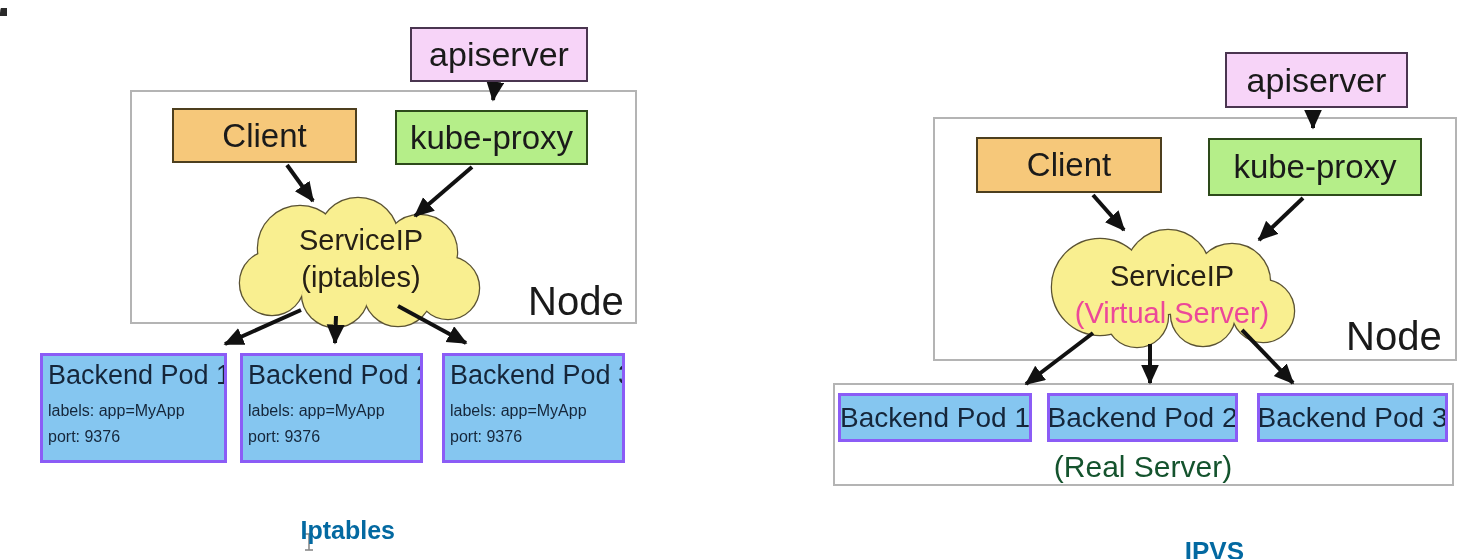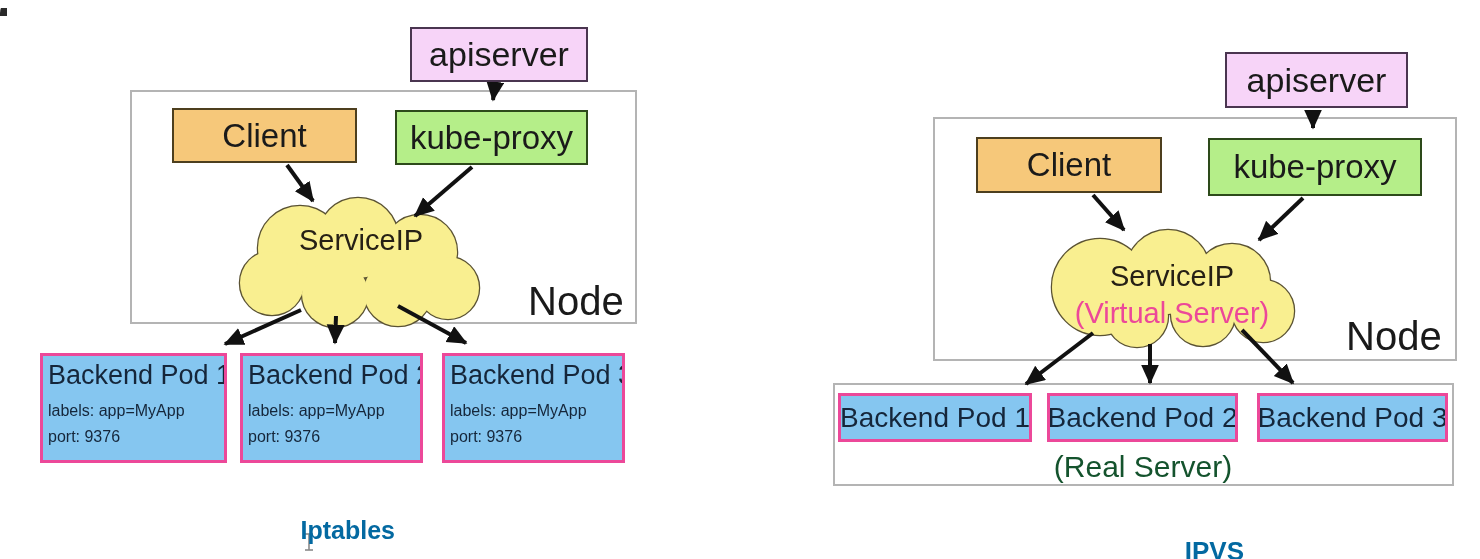--- a/index.html
+++ b/index.html
@@ -11,21 +11,21 @@
   .nodebox{position:absolute;border:2px solid #b4b4b4;background:transparent;z-index:0;}
   .realbox{position:absolute;border:2px solid #b4b4b4;background:transparent;z-index:0;}
   .box{
     position:absolute;display:flex;align-items:center;justify-content:center;
     z-index:2;box-sizing:border-box;
   }
   .apiserver{background:#f7d4f8;border:2px solid #4a3550;font-size:34px;}
   .client{background:#f6c87a;border:2px solid #4d3f1e;font-size:33px;}
   .kubeproxy{background:#b5ee89;border:2px solid #2d4a1a;font-size:33px;}
   .pod{
-    position:absolute;background:#85c6f0;border:3px solid #ec4899;z-index:2;
+    position:absolute;background:#85c6f0;border:3px solid #8b5cf6;z-index:2;
     box-sizing:border-box;color:#15263a;overflow:hidden;
   }
   .pod-l{padding:2px 5px;}
   .pod-l .pod-title{font-size:27px;line-height:35px;white-space:nowrap;}
   .pod-l .pod-line{font-size:16px;line-height:26px;white-space:nowrap;}
   .pod-l .pod-line.first{margin-top:5px;}
   .pod-r{display:flex;align-items:center;justify-content:center;font-size:28px;white-space:nowrap;}
   .cloudtext{
     position:absolute;z-index:2;text-align:center;font-size:29px;line-height:37px;color:#262015;
   }
@@ -129,20 +129,21 @@
   <div class="box client" style="left:172px;top:108px;width:185px;height:55px;">
     <span>Client</span>
   </div>
 
   <div class="box kubeproxy" style="left:395px;top:110px;width:193px;height:55px;">
     <span>kube-proxy</span>
   </div>
 
   <div class="cloudtext" style="left:236px;top:222px;width:250px;">
     <div>ServiceIP</div>
+    <div>(iptables)</div>
   </div>
 
   <div class="nodelabel" style="left:528px;top:279px;">Node</div>
 
   <div class="pod pod-l" style="left:40px;top:353px;width:187px;height:110px;">
     <div class="pod-title">Backend Pod 1</div>
     <div class="pod-line first">labels: app=MyApp</div>
     <div class="pod-line">port: 9376</div>
   </div>
   <div class="pod pod-l" style="left:240px;top:353px;width:183px;height:110px;">

